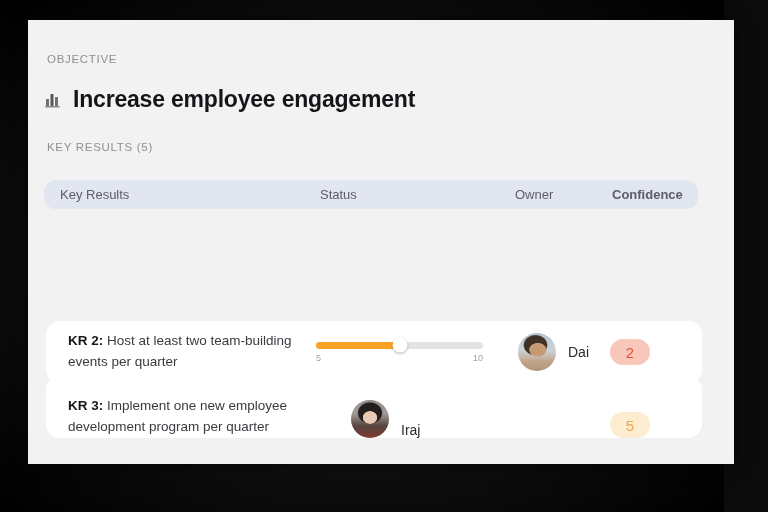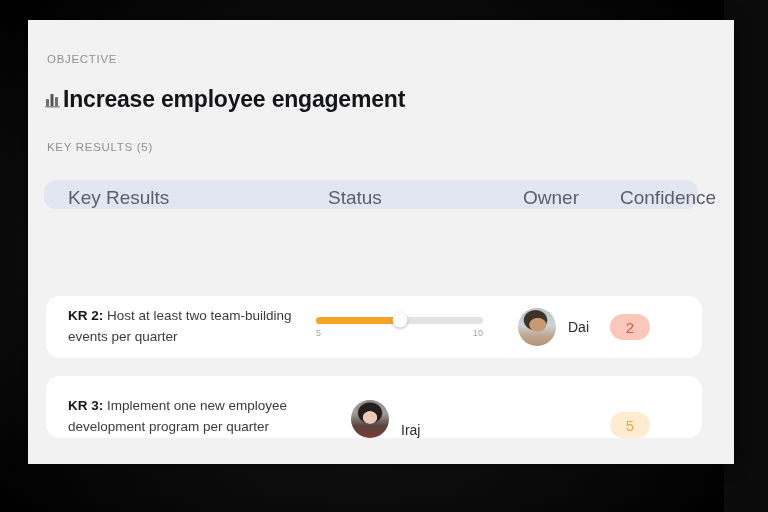--- a/index.html
+++ b/index.html
@@ -35,21 +35,21 @@
     color: #8f9094;
   }
   .eyebrow.objective { top: 33px; }
   .eyebrow.keyresults { top: 121px; }
   .title-row {
     position: absolute;
     left: 16px;
     top: 66px;
     display: flex;
     align-items: center;
-    gap: 0;
+    gap: 10px;
     justify-content: flex-end;
   }
   .title-row h1 {
     margin: 0;
     font-size: 23px;
     font-weight: 700;
     letter-spacing: -0.2px;
     color: #141518;
   }
   .chart-icon svg { display: block; }
@@ -58,41 +58,40 @@
     left: 16px;
     top: 160px;
     width: 654px;
     height: 29px;
     background: #e2e6f1;
     border-radius: 12px;
   }
   .thead span {
     position: absolute;
     top: 7px;
-    font-size: 19px;
+    font-size: 13px;
     color: #5b5f68;
-    margin-left: 8px;
   }
   .th-kr  { left: 16px; }
   .th-status { left: 276px; }
   .th-owner { left: 471px; }
-  .th-confidence { left: 568px; }
+  .th-confidence { left: 568px; font-weight: bold; }
   .row {
     position: absolute;
     left: 18px;
     width: 656px;
     background: #ffffff;
     border-radius: 14px;
     display: flex;
     align-items: center;
     box-sizing: border-box;
     padding-left: 22px;
   }
   .row-1 { top: 208px; height: 68px; }
-  .row-2 { top: 276px; height: 62px; }
+  .row-2 { top: 301px; height: 62px; }
   .row-3 { top: 356px; height: 62px; align-items: flex-end; }
   .kr-text {
     width: 238px;
     font-size: 13.5px;
     line-height: 1.55;
     color: #393b40;
   }
   .kr-text b { color: #17181b; font-weight: 700; }
   .row-1 .kr-text { width: 202px; }
   .row-2 .kr-text, .row-3 .kr-text { width: 248px; }

